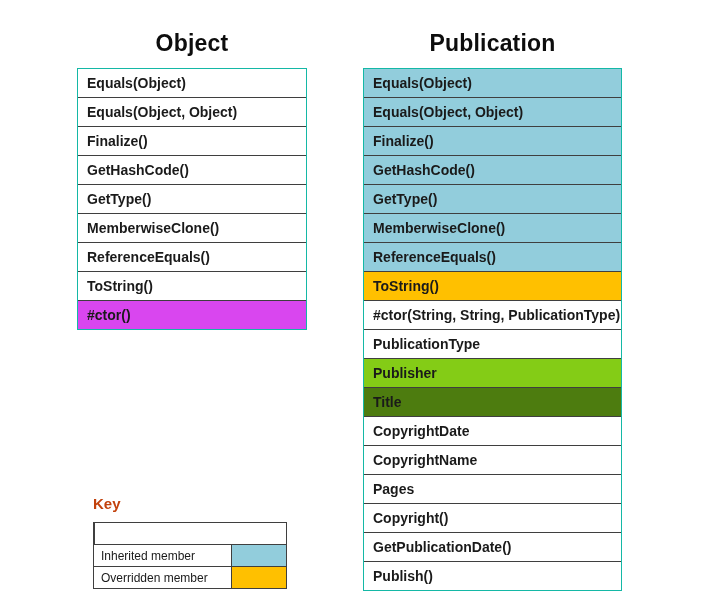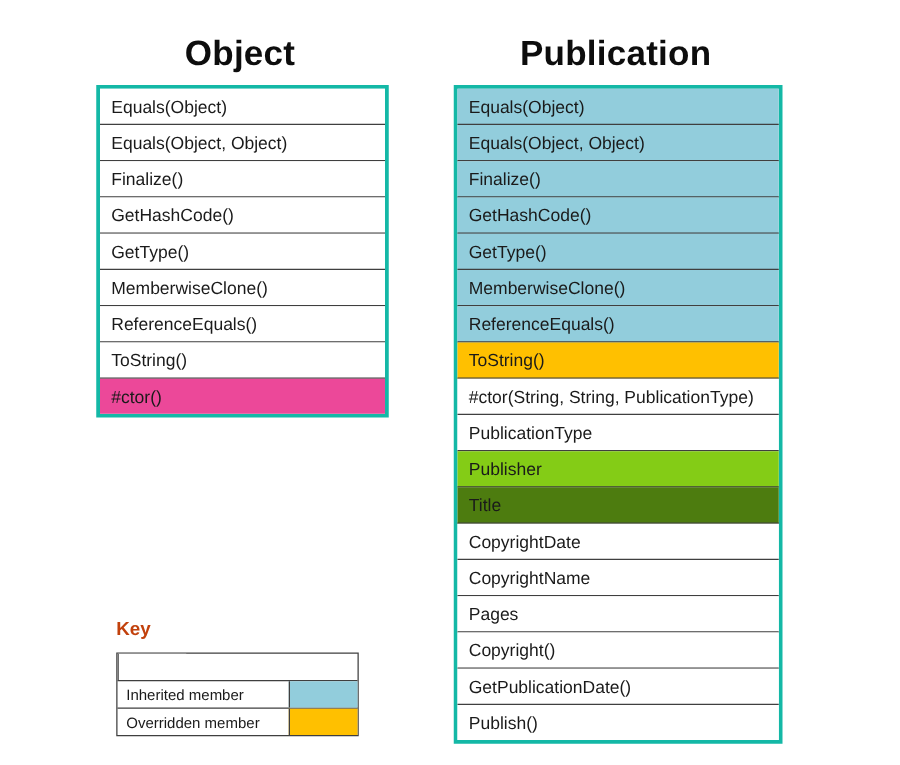--- a/index.html
+++ b/index.html
@@ -10,33 +10,34 @@
     font-family: "Liberation Sans", sans-serif;
     position: relative;
     overflow: hidden;
   }
   .class-title {
     position: absolute;
     top: 28px;
     height: 30px;
     line-height: 30px;
     font-weight: bold;
-    font-size: 28px;
+    font-size: 23px;
     color: #0d0d0d;
     text-align: center;
     letter-spacing: 0.2px;
   }
   .object-title { left: 77px; width: 230px; }
   .publication-title { left: 363px; width: 259px; }
 
   .member-table {
     position: absolute;
     top: 68px;
-    border: 3px solid #14b8a6;
+    border: 1px solid #14b8a6;
     background: #ffffff;
+    font-weight: bold;
   }
   .object-table { left: 77px; width: 228px; }
   .publication-table { left: 363px; width: 257px; }
 
   .member-row {
     height: 28px;
     border-bottom: 1px solid #3f3f3f;
     display: flex;
     align-items: center;
     padding-left: 9px;
@@ -108,21 +109,21 @@
     </div>
     <div class="member-row" style="background-color: rgb(255, 255, 255);">
       <span>MemberwiseClone()</span>
     </div>
     <div class="member-row" style="background-color: rgb(255, 255, 255);">
       <span>ReferenceEquals()</span>
     </div>
     <div class="member-row" style="background-color: rgb(255, 255, 255);">
       <span>ToString()</span>
     </div>
-    <div class="member-row" style="background-color: #ec4899;">
+    <div class="member-row" style="background-color: #d946ef;">
       <span>#ctor()</span>
     </div>
   </div>
 
 <div class="member-table publication-table" id="publication-table">
     <div class="member-row" style="background-color: rgb(146, 205, 220);">
       <span>Equals(Object)</span>
     </div>
     <div class="member-row" style="background-color: rgb(146, 205, 220);">
       <span>Equals(Object, Object)</span>

